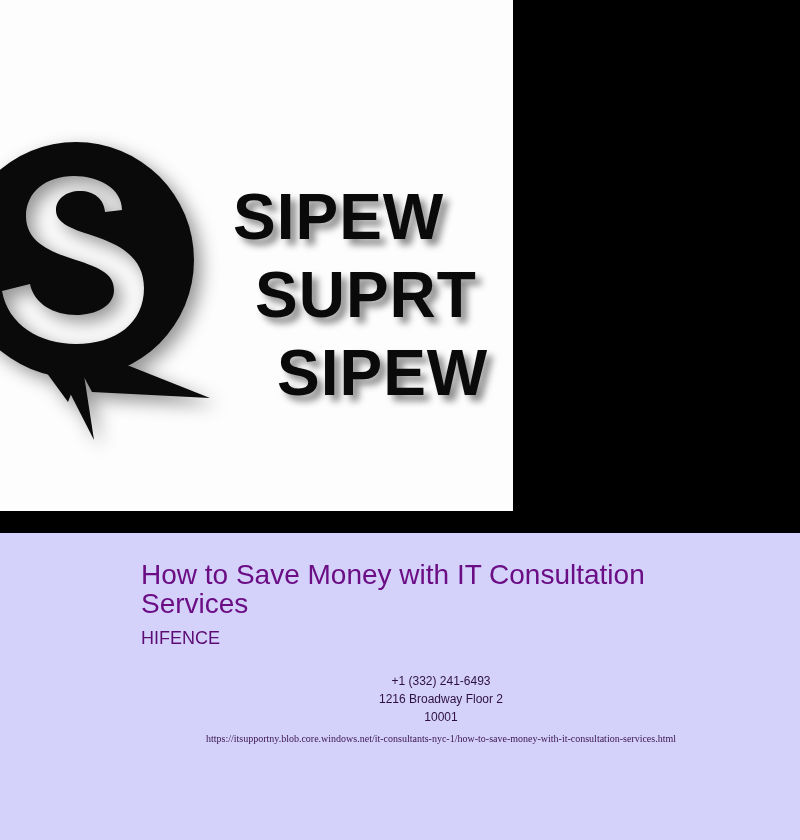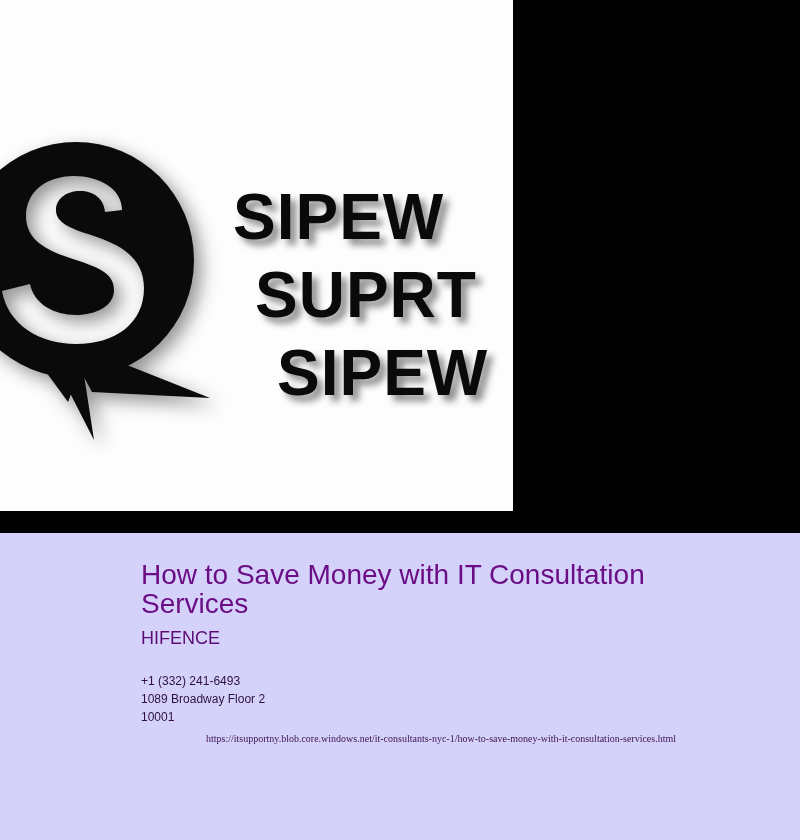--- a/index.html
+++ b/index.html
@@ -119,20 +119,21 @@
   .contact-block {
     margin-top: 23px;
   }
 
   .contact-line {
     font-family: "Liberation Sans", sans-serif;
     font-size: 12px;
     line-height: 18px;
     color: #2d1040;
     margin: 0;
+    text-align: center;
   }
 
   .source-url {
     font-family: Liberation Serif, serif;
     font-size: 10px;
     line-height: 16px;
     color: #3a1350;
     margin: 5px 0 0 0;
     text-decoration: none;
     display: block;
@@ -196,21 +197,21 @@
 
   <div class="panel">
     <div class="panel-inner">
 
       <h1 class="doc-title">How to Save Money with IT Consultation Services</h1>
 
       <div class="doc-subtitle">HIFENCE</div>
 
       <div class="contact-block">
         <div class="contact-line">+1 (332) 241-6493</div>
-        <div class="contact-line">1089 Broadway Floor 2</div>
+        <div class="contact-line">1216 Broadway Floor 2</div>
         <div class="contact-line">10001</div>
         <a class="source-url" href="#">https://itsupportny.blob.core.windows.net/it-consultants-nyc-1/how-to-save-money-with-it-consultation-services.html</a>
       </div>
 
     </div>
   </div>
 
 </div>
 
 </body></html>

